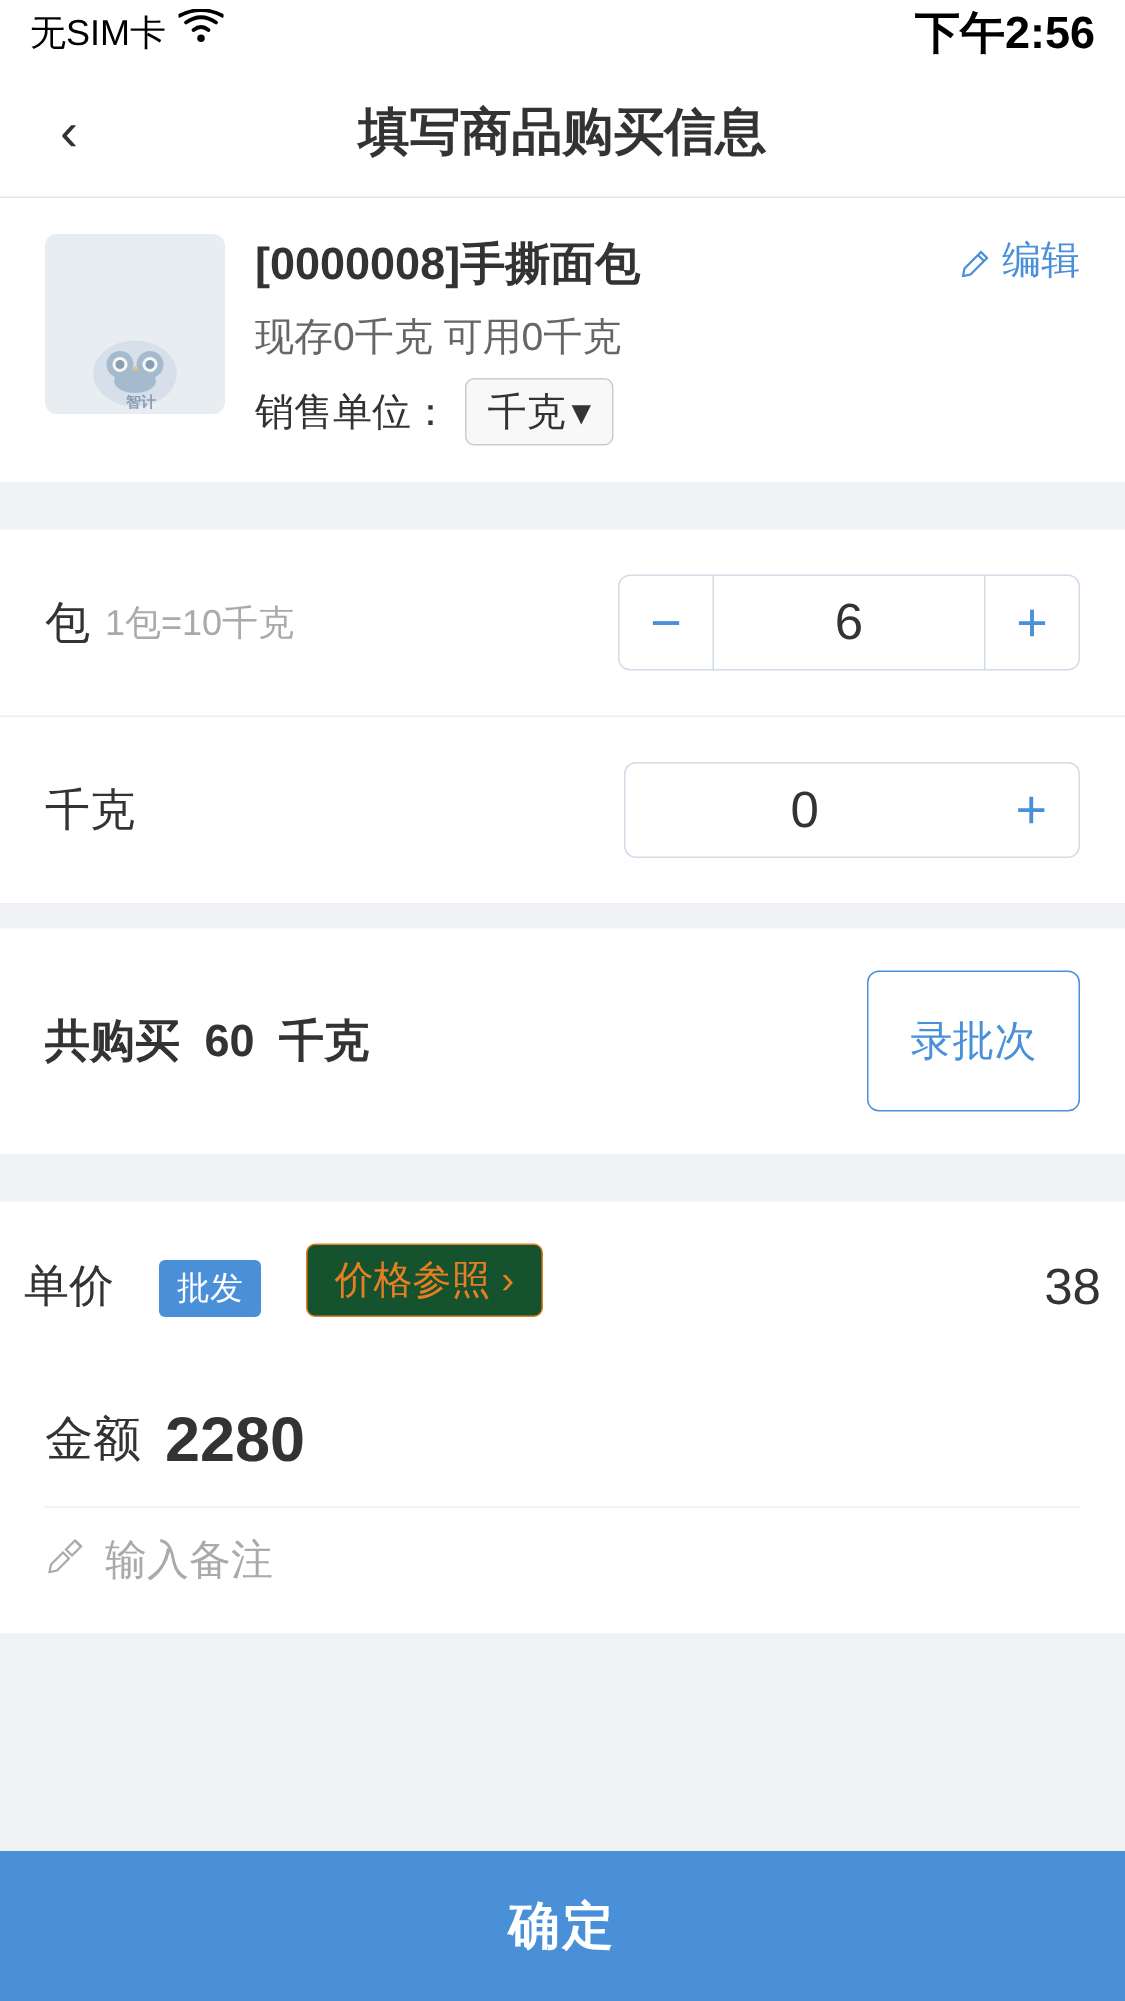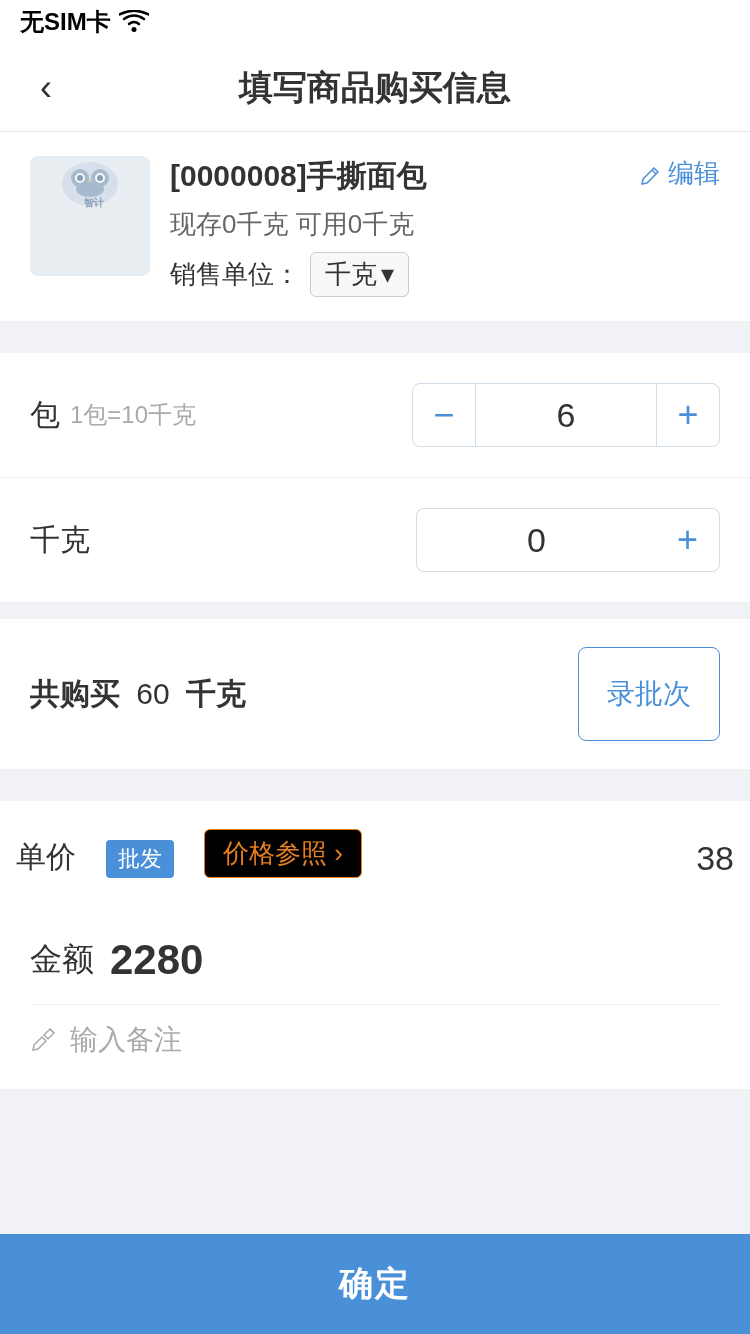--- a/index.html
+++ b/index.html
@@ -18,21 +18,21 @@
       width: 750px;
       height: 44px;
       background: #fff;
       display: flex;
       align-items: center;
       justify-content: space-between;
       padding: 0 20px;
       font-size: 24px;
       color: #000;
     }
-    .status-left { display: flex; align-items: flex-end; gap: 8px; font-weight: bold; }
+    .status-left { display: flex; align-items: flex-start; gap: 8px; }
     .status-center { font-size: 30px; font-weight: 600; }
     .status-right { display: flex; align-items: center; gap: 8px; }
 
     
     .nav-bar {
       width: 750px;
       height: 88px;
       background: #fff;
       display: flex;
       align-items: center;
@@ -63,21 +63,21 @@
       align-items: flex-start;
       gap: 20px;
       margin-bottom: 16px;
     }
     .product-image {
       width: 120px;
       height: 120px;
       background: #e8edf2;
       border-radius: 8px;
       display: flex;
-      align-items: flex-start;
+      align-items: flex-end;
       justify-content: center;
       flex-shrink: 0;
     }
     .product-image svg { opacity: 0.6; }
     .product-info { flex: 1; }
     .product-name { font-size: 30px; font-weight: 600; color: #333; margin-bottom: 10px; }
     .product-stock { font-size: 26px; color: #666; margin-bottom: 10px; }
     .product-unit { font-size: 26px; color: #333; display: flex; align-items: center; gap: 10px; }
     .unit-selector {
       border: 1px solid #ccc;
@@ -193,21 +193,21 @@
       padding: 4px 12px;
       border-radius: 4px;
       margin: 0 30px;
     }
     .price-ref-btn {
       border: 1px solid #e67e22;
       border-radius: 6px;
       padding: 6px 18px;
       font-size: 26px;
       color: #e67e22;
-      background: #000000;
+      background: #14532d;
       display: flex;
       align-items: center;
       gap: 6px;
       cursor: pointer;
     }
     .price-value {
       margin-left: auto;
       font-size: 34px;
       color: #333;
       font-weight: 500;
@@ -221,21 +221,20 @@
     }
     .amount-row {
       display: flex;
       align-items: center;
       padding-bottom: 20px;
     }
     .amount-label { font-size: 32px; color: #333; }
     .amount-value { font-size: 42px; font-weight: 600; color: #333; margin-left: 16px; }
     .note-row {
       display: flex;
-      align-items: center;
       gap: 12px;
       padding: 16px 0 30px 0;
       border-top: 1px solid #f0f0f0;
     }
     .note-icon { color: #aaa; font-size: 28px; }
     .note-text { font-size: 28px; color: #aaa; }
 
     
     .content-area {
       background: #f0f2f5;
@@ -271,20 +270,21 @@
     <span>
       <svg width="30" height="22" viewBox="0 0 30 22">
         <path d="M15 18 Q15 18 15 18" stroke="#000" stroke-width="3" fill="none"></path>
         <path d="M10 14 Q15 10 20 14" stroke="#000" stroke-width="2.5" fill="none" stroke-linecap="round"></path>
         <path d="M5 9 Q15 2 25 9" stroke="#000" stroke-width="2.5" fill="none" stroke-linecap="round"></path>
         <path d="M0.5 4.5 Q15 -3 29.5 4.5" stroke="#000" stroke-width="2.5" fill="none" stroke-linecap="round"></path>
         <circle cx="15" cy="19.5" r="2.5" fill="#000"></circle>
       </svg>
     </span>
   </div>
+  <div class="status-center">下午2:56</div>
 </div>
 
 <div class="nav-bar">
   <span class="nav-back">‹</span>
   <span class="nav-title">填写商品购买信息</span>
 </div>
 
 <div class="product-card">
   <div class="product-image">
     <svg width="70" height="55" viewBox="0 0 70 55">
@@ -343,21 +343,21 @@
       <button class="qty-btn plus" style="border-radius:0 8px 8px 0; border-left:none;">+</button>
     </div>
   </div>
 </div>
 
 <div class="separator"></div>
 
 <div class="total-section">
   <div class="total-text">
     <span>共购买</span>
-    <span style="font-weight:400; margin:16px 8px;">60</span>
+    <span style="font-weight:700; margin:16px 8px;">60</span>
     <span>千克</span>
   </div>
   <button class="batch-btn">录批次</button>
 </div>
 
 <div class="separator"></div>
 
 <div class="price-section">
   <span class="price-label">单价</span>
   <span class="price-tag">批发</span>

